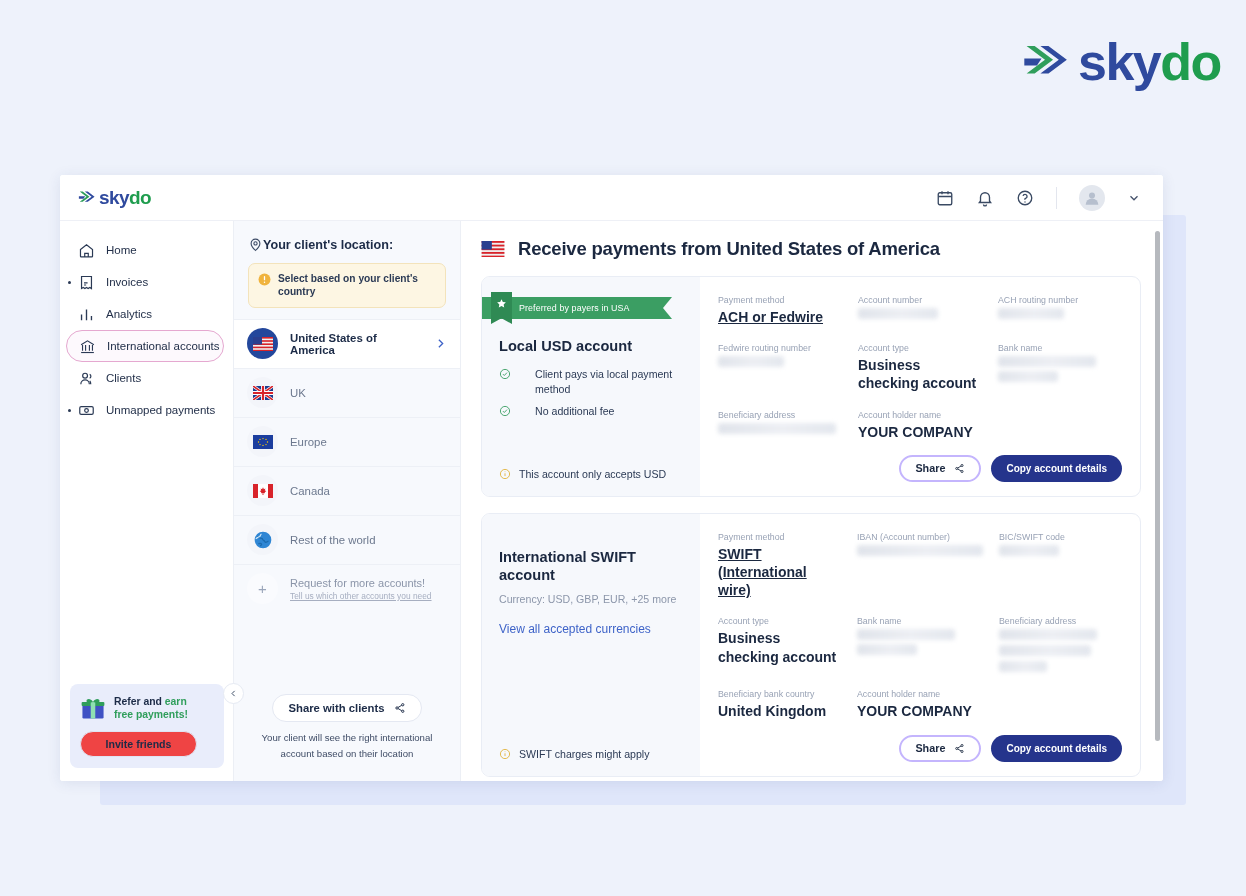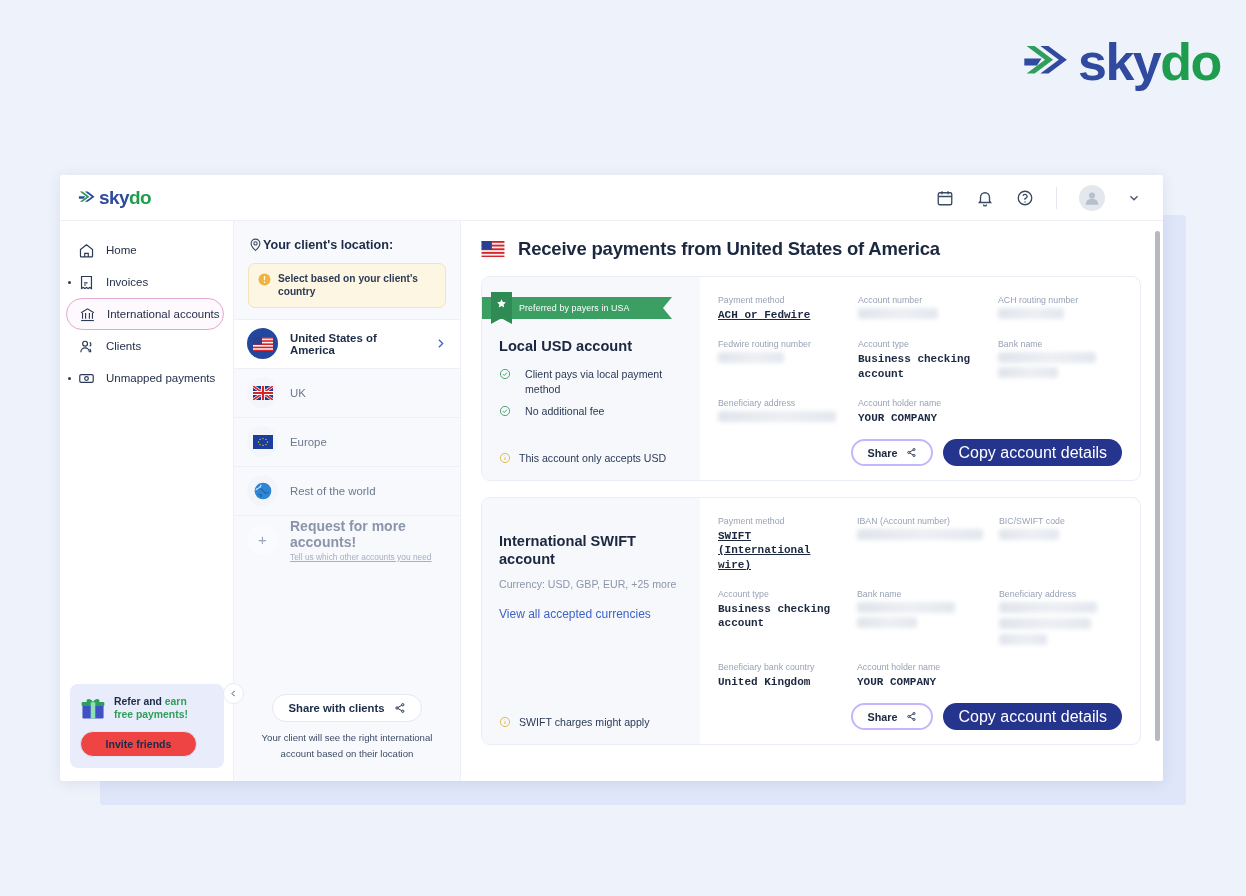--- a/index.html
+++ b/index.html
@@ -71,21 +71,21 @@
   .crow { display: flex; align-items: center; gap: 12px; height: 49px; padding: 0 13px; border-top: 1px solid #edf0f6; }
   .crow.sel { background: #fff; }
   .cflag { width: 31px; height: 31px; border-radius: 50%; flex: none; background: #f3f5fa;
            display: flex; align-items: center; justify-content: center; overflow: hidden; }
   .cflag.usa { background: #23479c; }
   .cflag svg { display: block; }
   .cname { font-size: 11.4px; color: #6c788e; flex: 1; }
   .crow.sel .cname { color: #1c2b47; font-weight: bold; }
   .crow .go { width: 13px; height: 13px; color: #3e63c8; }
   .crow.req .cflag { background: #fafbfe; font-size: 15px; color: #9aa5ba; }
-  .req-txt .l1 { font-size: 14px; color: #8b95a9; font-weight: bold; }
+  .req-txt .l1 { font-size: 11px; color: #8b95a9; }
   .req-txt .l2 { font-size: 8.4px; color: #a6aec0; margin-top: 2px; text-decoration: underline; }
 
   .collapse-btn { position: absolute; left: -11px; top: 462px; width: 21px; height: 21px; border-radius: 50%;
                   background: #fff; border: 1px solid #e6eaf3; display: flex; align-items: center; justify-content: center; z-index: 5; }
   .collapse-btn svg { width: 9px; height: 9px; color: #3a4a63; }
 
   .share-block { position: absolute; left: 0; right: 0; bottom: 20px; text-align: center; }
   .share-clients { display: inline-flex; align-items: center; gap: 9px; height: 28px; padding: 0 15px;
                    background: #fff; border: 1px solid #e4e8f2; border-radius: 16px; font-size: 11.3px; font-weight: bold; color: #1c2b47; }
   .share-clients svg { width: 12px; height: 12px; color: #1c2b47; }
@@ -103,52 +103,52 @@
             display: flex; align-items: center; gap: 7px; padding-left: 11px; font-size: 8.9px; margin-top: 20px; }
   .ribbon::after { content: ""; position: absolute; right: 0; top: 0; border-top: 11px solid transparent;
                    border-bottom: 11px solid transparent; border-right: 9px solid #f6f8fc; }
   .ribbon .tag { position: absolute; left: 9px; top: -5px; width: 21px; height: 32px; background: #2f8a54;
                  clip-path: polygon(0 0, 100% 0, 100% 100%, 50% 82%, 0 100%); display: flex; align-items: flex-start;
                  justify-content: center; padding-top: 6px; }
   .ribbon .tag svg { width: 11px; height: 11px; color: #fff; }
   .ribbon .rtext { margin-left: 26px; letter-spacing: .1px; }
   .acct-left h2 { margin-top: 18px; font-size: 14.6px; color: #1b2840; font-weight: bold; line-height: 1.25; }
   .feat { margin-top: 12px; display: flex; flex-direction: column; gap: 8px; }
-  .feat-row { display: flex; gap: 14px; align-items: flex-start; }
+  .feat-row { display: flex; gap: 24px; align-items: flex-start; }
   .feat-row svg { width: 12px; height: 12px; flex: none; margin-top: 1px; color: #3b9e63; }
   .feat-row span { font-size: 10.6px; color: #2b3a55; line-height: 1.38; }
   .cur-line { margin-top: 9px; font-size: 10.6px; color: #8c96aa; }
   .cur-link { margin-top: 17px; font-size: 12px; color: #3e63c8; }
   .note { margin-top: auto; display: flex; gap: 8px; align-items: center; padding-bottom: 2px; }
   .note svg { width: 12px; height: 12px; flex: none; }
   .note span { font-size: 10.6px; color: #2b3a55; }
 
   .acct-right { flex: 1; padding: 18px 18px 14px 18px; display: flex; flex-direction: column; }
   .fgrid { display: grid; grid-template-columns: 1fr 1fr 1fr; row-gap: 17px; column-gap: 16px; }
   .fld .k { font-size: 8.8px; color: #98a2b5; margin-bottom: 3px; }
-  .fld .v { font-size: 11px; color: #1b2840; font-weight: bold; line-height: 1.3; font-family: Liberation Mono, monospace; }
+  .fld .v { font-size: 14px; color: #1b2840; font-weight: bold; line-height: 1.3; }
   .fld .v.link { text-decoration: underline; }
   .blur { display: block; border-radius: 3px;
           background: linear-gradient(90deg,#dfe3ea,#eceef3 55%,#e2e6ed);
           filter: blur(2.2px); opacity: .95; }
   .blur.r1 { width: 80px; height: 11px; }
   .blur.r2 { width: 66px; height: 11px; }
   .blur.r3 { width: 98px; height: 11px; }
   .blur.r4 { width: 118px; height: 11px; margin-top: 5px; }
   .blur.r6 { width: 60px; height: 11px; }
   .blur.r7 { width: 126px; height: 11px; }
   .blur.r8 { width: 92px; height: 11px; margin-top: 5px; }
   .blur.r10 { width: 48px; height: 11px; margin-top: 5px; }
 
   .card-actions { margin-top: auto; display: flex; justify-content: flex-end; gap: 10px; padding-top: 14px; }
   .btn-share { display: inline-flex; align-items: center; gap: 9px; height: 27px; padding: 0 14px; background: #fff;
                border: 2px solid #c4b5fd; border-radius: 15px; font-size: 10.8px; font-weight: bold; color: #1b2840; }
   .btn-share svg { width: 11px; height: 11px; color: #1b2840; }
   .btn-copy { display: inline-flex; align-items: center; height: 27px; padding: 0 15px; background: #25348c;
-              border-radius: 15px; font-size: 16px; font-weight: normal; color: #fff; }
+              border-radius: 15px; font-size: 10px; font-weight: bold; color: #fff; }
 
   
   .scrollbar { position: absolute; right: 3px; top: 10px; width: 5px; height: 505px; background: #f1f2f5; border-radius: 3px; }
   .scrollbar .thumb { position: absolute; top: 0; left: 0; width: 5px; height: 510px; background: #b6b9be; border-radius: 3px; }
 </style>
 </head>
 <body>
 
 <div class="page">
 
@@ -215,20 +215,26 @@
 
         <div class="nav-item">
           <span class="dot"></span>
           <svg class="ico" viewBox="0 0 24 24" fill="none" stroke="currentColor" stroke-width="1.7">
             <path d="M5 3.5h14v17l-2.3-1.6-2.4 1.6-2.3-1.6-2.3 1.6L7.4 19 5 20.5z"></path>
               <path d="M8.5 12.5h5M8.5 15.5h3"></path>
           </svg>
           <span class="lbl">Invoices</span>
         </div>
 
+        <div class="nav-item">
+          <svg class="ico" viewBox="0 0 24 24" fill="none" stroke="currentColor" stroke-width="1.9">
+            <path d="M5 20V12M12 20V5M19 20v-6"></path>
+          </svg>
+          <span class="lbl">Analytics</span>
+        </div>
 
         <div class="nav-item active">
           <svg class="ico" viewBox="0 0 24 24" fill="none" stroke="currentColor" stroke-width="1.6">
             <path d="M3 9.5 12 4l9 5.5"></path>
               <path d="M5 10v8M9.3 10v8M14.7 10v8M19 10v8"></path>
               <path d="M3 20.5h18"></path>
           </svg>
           <span class="lbl">International accounts</span>
         </div>
 
@@ -331,20 +337,31 @@
                   <circle cx="10" cy="10.4" r=".7"></circle>
                   <circle cx="7" cy="9.6" r=".7"></circle>
                   <circle cx="5.5" cy="7" r=".7"></circle>
                   <circle cx="7" cy="4.4" r=".7"></circle>
                 </g>
             </svg>
           </span>
           <span class="cname">Europe</span>
         </div>
 
+        <div class="crow">
+          <span class="cflag">
+            <svg width="20" height="14" viewBox="0 0 20 14">
+              <rect width="20" height="14" fill="#fff"></rect>
+              <rect width="5" height="14" fill="#d8232a"></rect>
+                <rect x="15" width="5" height="14" fill="#d8232a"></rect>
+              <path d="M10 3.2l.9 2 1.5-.6-.6 2 1.6.3-1.7 1.4.4 1-1.7-.3.1 2h-1l.1-2-1.7.3.4-1L6.6 6.9l1.6-.3-.6-2 1.5.6z" fill="#d8232a"></path>
+            </svg>
+          </span>
+          <span class="cname">Canada</span>
+        </div>
 
         <div class="crow">
           <span class="cflag">
             <svg width="20" height="20" viewBox="0 0 24 24">
               <circle cx="12" cy="12" r="10" fill="#2f86d4"></circle>
               <path d="M5 8c2 .6 3.4 2.2 5.2 2 1.8-.2 1 2.3 2.6 2.6 1.7.3 1 2.4 2.6 2.2 1.2-.1 2-1.2 3.2-1.4M6.5 17c1-1.3 3-1.4 3.6-.2.5 1-.6 2-1.6 2.3" stroke="#1b6bb0" stroke-width="1.6" fill="none"></path>
               <path d="M3.2 10.5c1.6-.2 2.4-2.2 4.6-2.6 1.4-.3.5-2.4 2.4-3" stroke="#cfe6f8" stroke-width="1.5" fill="none"></path>
             </svg>
           </span>
           <span class="cname">Rest of the world</span>

